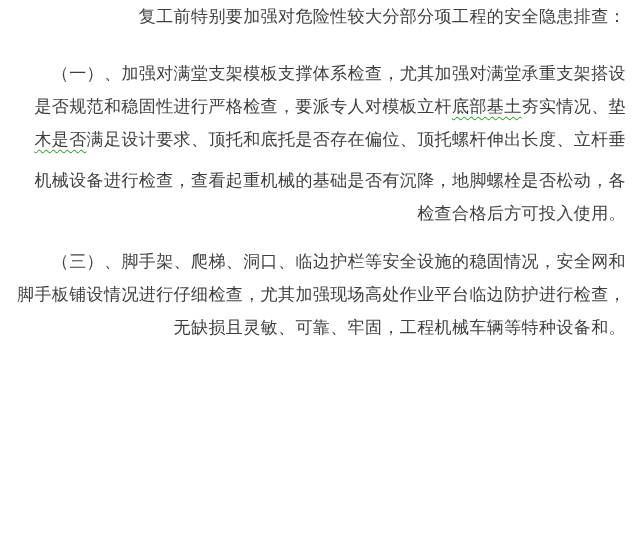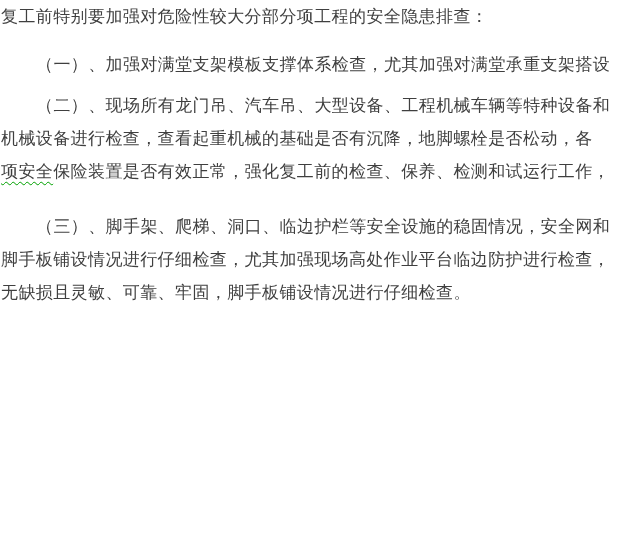--- a/index.html
+++ b/index.html
@@ -16,25 +16,26 @@
     width: 632px;
     height: 536px;
     background: var(--bg-color);
     overflow: hidden;
     font-family: "Liberation Serif", "DejaVu Serif", serif;
   }
   .page {
     width: 632px;
     height: 536px;
     padding: 0 6px 0 1px;
+    text-align: right;
   }
   .block { }
-  .block-1 { margin-top: 15px; }
+  .block-1 { margin-top: 24px; }
   .block-2 { margin-top: 8px; }
-  .block-3 { margin-top: 22px; }
+  .block-3 { margin-top: 16px; font-family: Liberation Mono, monospace; }
   .line {
     height: 33px;
     line-height: 33px;
     font-size: 17px;
     letter-spacing: 0.4px;
     white-space: nowrap;
     color: var(--text-color);
   }
   .first-line {
     text-indent: 35px;
@@ -51,25 +52,26 @@
 </head>
 <body>
 
 <div class="page">
   <div>
       <div class="block block-0">
         <div class="line"><span class="plain">复工前特别要加强对危险性较大分部分项工程的安全隐患排查：</span></div>
       </div>
       <div class="block block-1">
         <div class="line first-line"><span class="plain">（一）、加强对满堂支架模板支撑体系检查，尤其加强对满堂承重支架搭设</span></div>
+        <div class="line"><span class="plain">是否规范和稳固性进行严格检查，要派专人对模板立杆</span><span class="squiggle">底部基土</span><span class="plain">夯实情况、垫</span></div>
+        <div class="line"><span class="squiggle">木是否</span><span class="plain">满足设计要求、顶托和底托是否存在偏位、顶托螺杆伸出长度、立杆垂</span></div>
       </div>
       <div class="block block-2">
-        <div class="line first-line"><span class="plain">（二）、现场所有龙门吊、汽车吊、大型设备、工程机械车辆等特种设备和</span></div>
         <div class="line"><span class="plain">机械设备进行检查，查看起重机械的基础是否有沉降，地脚螺栓是否松动，各</span></div>
-        <div class="line"><span class="squiggle">项安全</span><span class="plain">保险装置是否有效正常，强化复工前的检查、保养、检测和试运行工作，</span></div>
+        <div class="line"><span class="plain">检查合格后方可投入使用。</span></div>
       </div>
       <div class="block block-3">
         <div class="line first-line"><span class="plain">（三）、脚手架、爬梯、洞口、临边护栏等安全设施的稳固情况，安全网和</span></div>
         <div class="line"><span class="plain">脚手板铺设情况进行仔细检查，尤其加强现场高处作业平台临边防护进行检查，</span></div>
-        <div class="line"><span class="plain">无缺损且灵敏、可靠、牢固，脚手板铺设情况进行仔细检查。</span></div>
+        <div class="line"><span class="plain">无缺损且灵敏、可靠、牢固，工程机械车辆等特种设备和。</span></div>
       </div>
     </div>
 </div>
 
 </body></html>

